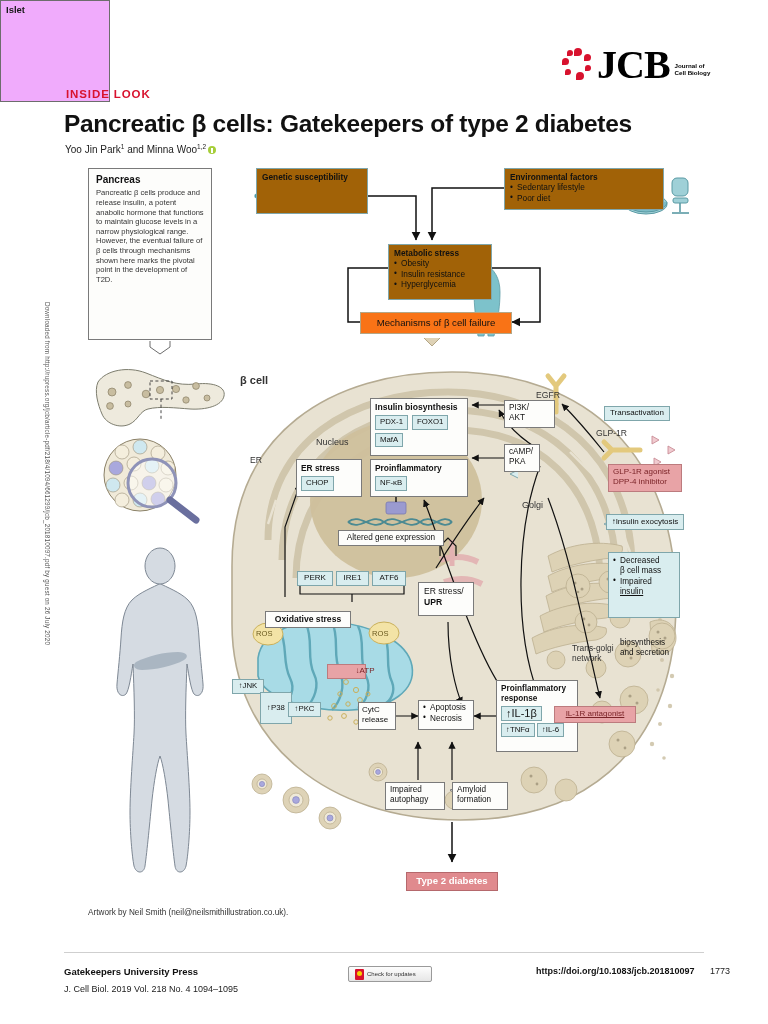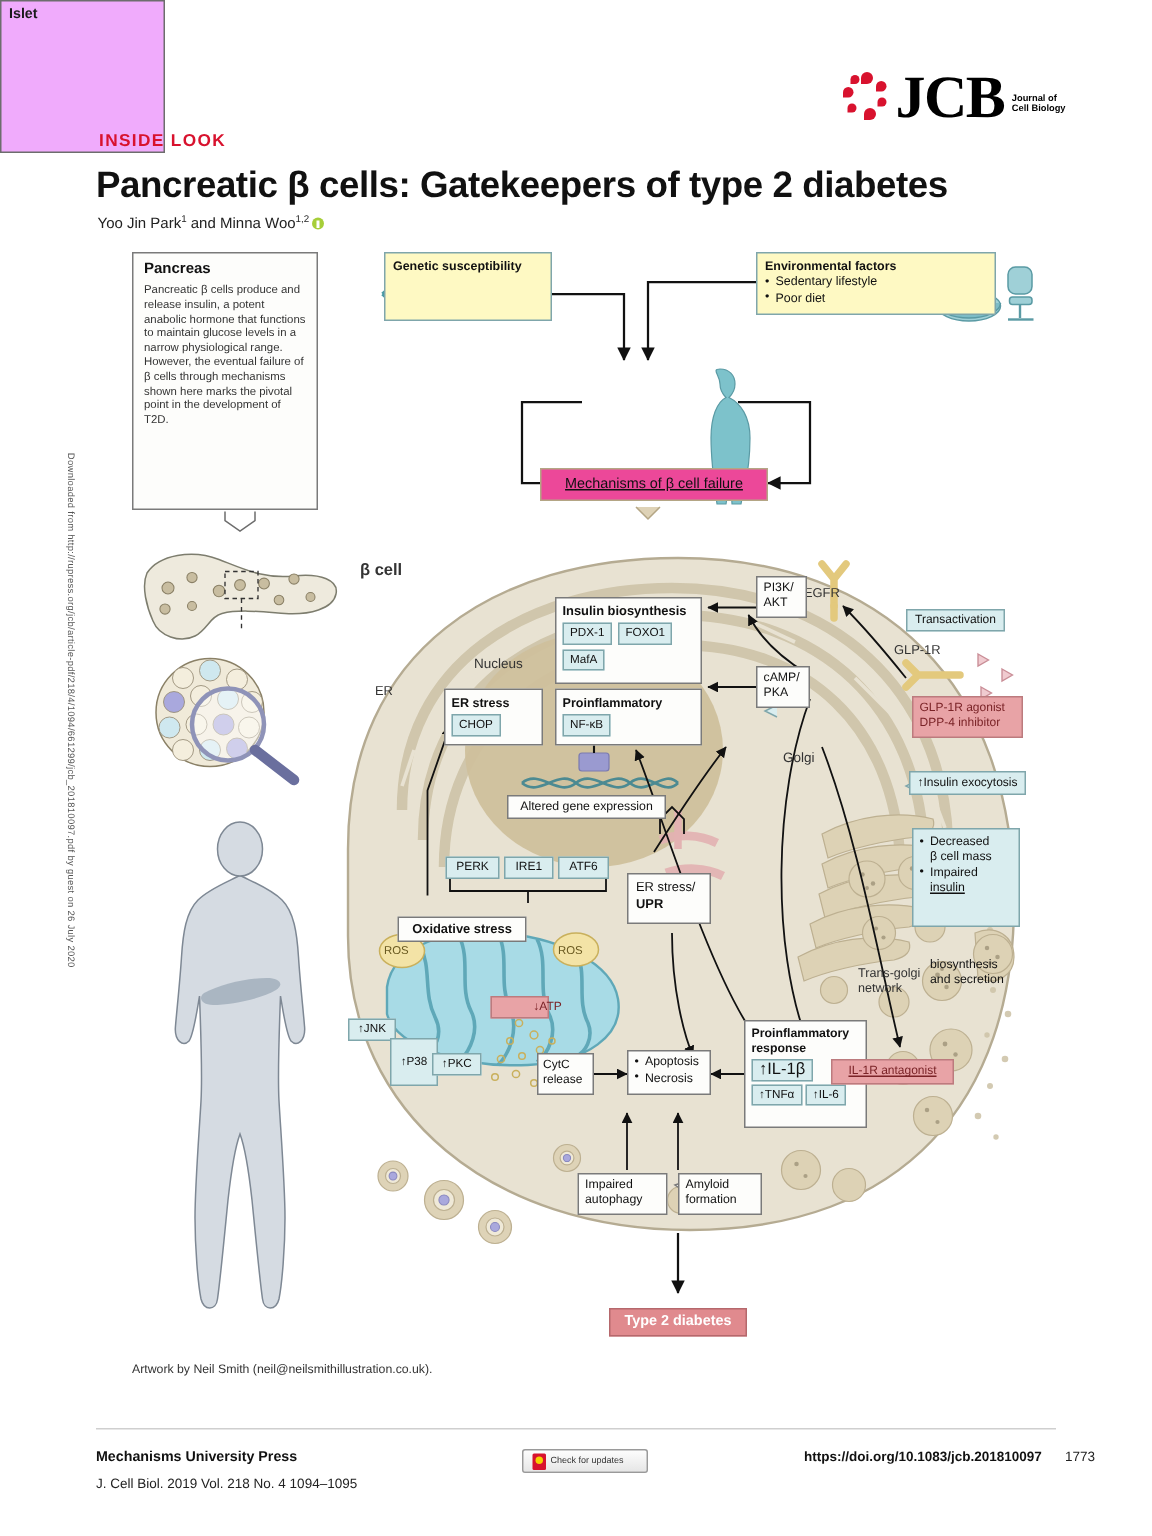--- a/index.html
+++ b/index.html
@@ -18,23 +18,23 @@
   .authors sup{font-size:6.5px;}
   .orcid{display:inline-block;width:8px;height:8px;border-radius:50%;background:#a6ce39;position:relative;top:1px;margin-left:2px;}
   .orcid::after{content:"";position:absolute;left:3px;top:1.6px;width:1.6px;height:4.6px;background:#fff;}
   
   .sidetext{position:absolute;left:-183px;top:470px;width:460px;
     transform:rotate(90deg);transform-origin:center center;
     font-size:6.3px;color:#555;letter-spacing:.2px;white-space:nowrap;text-align:center;}
   
   .bx{position:absolute;box-sizing:border-box;border:1px solid #6d6d6d;background:#fff;
       font-size:8.3px;line-height:10.4px;color:#111;}
-  .bx.teal{background:#fef9c3;border-color:#7fa6ab;}
+  .bx.teal{background:#a16207;border-color:#7fa6ab;}
   .bx.tealpale{background:#d9edef;border-color:#7fa6ab;}
-  .bx.tan{background:#ec4899;border-color:#b4a685;text-decoration:underline;}
+  .bx.tan{background:#f97316;border-color:#b4a685;}
   .bx.pink{background:#e8a3a6;border-color:#bc7b7e;color:#7a2327;}
   .bx.white{background:#fdfdfb;border-color:#7a7a7a;}
   .bx .pad{padding:3px 5px;}
   .ttl{font-weight:700;}
   .li{padding-left:7px;position:relative;}
   .li::before{content:"•";position:absolute;left:0;top:-.5px;}
   
   #pancreas-card{left:88px;top:168px;width:124px;height:172px;}
   #pancreas-card .pad{padding:6px 7px;}
   #pancreas-card .h{font-size:10px;font-weight:700;margin-bottom:3px;}
@@ -417,20 +417,28 @@
   </div>
 
   <div class="bx teal" style="left:504px;top:168px;width:160px;height:42px;">
     <div class="pad">
       <div class="ttl">Environmental factors</div>
       <div class="li">Sedentary lifestyle</div>
       <div class="li">Poor diet</div>
     </div>
   </div>
 
+  <div class="bx teal" style="left:388px;top:244px;width:104px;height:56px;">
+    <div class="pad">
+      <div class="ttl">Metabolic stress</div>
+      <div class="li">Obesity</div>
+      <div class="li">Insulin resistance</div>
+      <div class="li">Hyperglycemia</div>
+    </div>
+  </div>
 
   <div class="bx tan" style="left:360px;top:312px;width:152px;height:22px;display:flex;align-items:center;justify-content:center;font-size:9.6px;">
     <span>Mechanisms of β cell failure</span>
   </div>
 
   <div class="lbl" style="left:240px;top:374px;font-size:11px;font-weight:700;">β cell</div>
   <div class="lbl" style="left:316px;top:437px;font-size:9px;">Nucleus</div>
   <div class="lbl" style="left:250px;top:455px;font-size:8.6px;">ER</div>
   <div class="lbl" style="left:522px;top:500px;font-size:9px;">Golgi</div>
   <div class="lbl" style="left:572px;top:643px;font-size:8.4px;">Trans-golgi</div>
@@ -542,21 +550,21 @@
       <div>autophagy</div>
     </div>
   </div>
   <div class="bx white" style="left:452px;top:782px;width:56px;height:28px;">
     <div style="padding:2px 4px;font-size:8.2px;line-height:10.4px;">
       <div>Amyloid</div>
       <div>formation</div>
     </div>
   </div>
 
-  <div class="bx white" style="left:504px;top:384px;width:34px;height:28px;">
+  <div class="bx white" style="left:504px;top:400px;width:51px;height:28px;">
     <div style="padding:2px 4px;font-size:8.2px;line-height:10.4px;">
       <div>PI3K/</div>
       <div>AKT</div>
     </div>
   </div>
   <div class="bx white" style="left:504px;top:444px;width:36px;height:28px;">
     <div style="padding:2px 4px;font-size:8.2px;line-height:10.4px;">
       <div>cAMP/</div>
       <div>PKA</div>
     </div>
@@ -587,21 +595,21 @@
       <div style="padding-left:7px;">and secretion</div>
     </div>
   </div>
 
   <div class="bx pink" style="left:406px;top:872px;width:92px;height:19px;display:flex;align-items:center;justify-content:center;font-size:9.6px;font-weight:700;color:#fff;background:#e08a8e;border-color:#b5686c;">
     <span>Type 2 diabetes</span>
   </div>
 
   <div class="artwork">Artwork by Neil Smith (neil@neilsmithillustration.co.uk).</div>
   <div class="rule"></div>
-  <div class="rup">Mechanisms University Press</div>
+  <div class="rup">Gatekeepers University Press</div>
   <div class="jrn">J. Cell Biol. 2019 Vol. 218 No. 4   1094–1095</div>
   <div class="cfu">
     <span class="ic"></span>
     <span>Check for updates</span>
   </div>
   <div class="doi">https://doi.org/10.1083/jcb.201810097</div>
   <div class="pnum">1773</div>
 
 </div>
 

